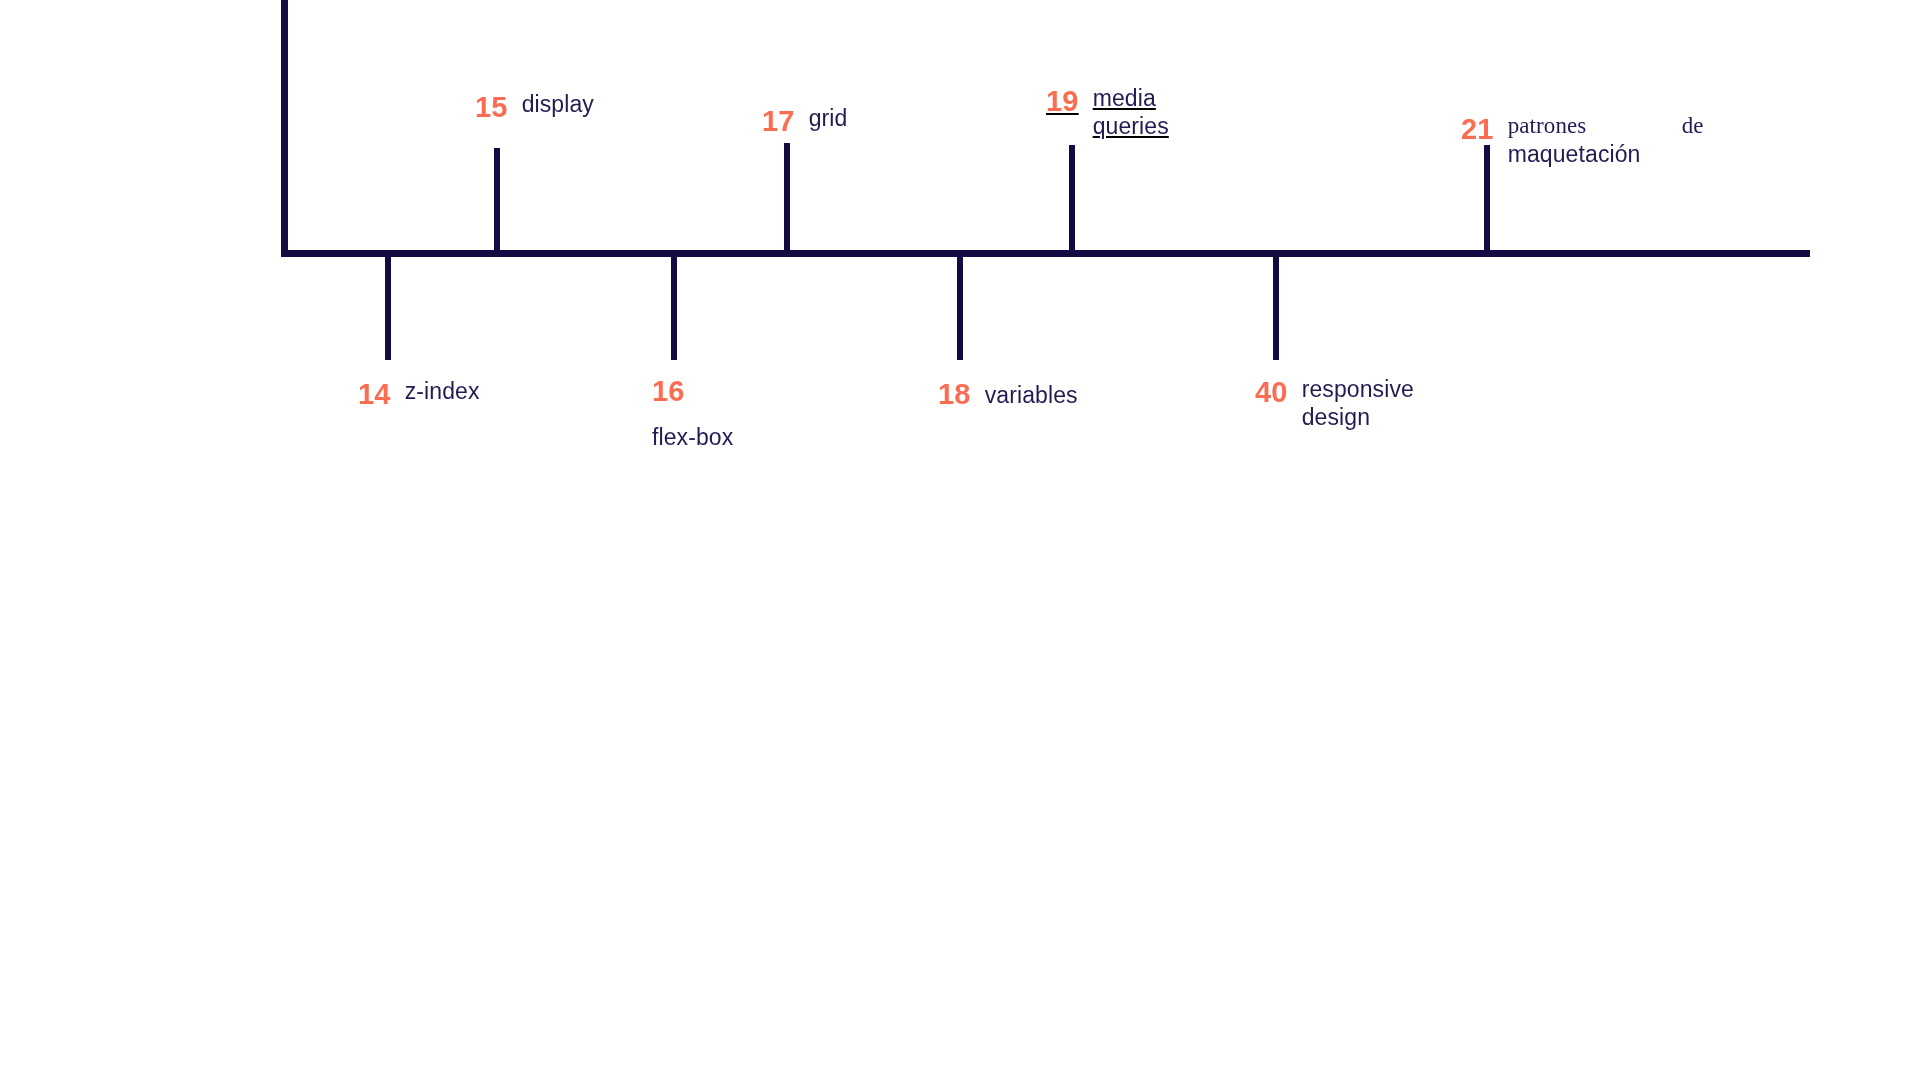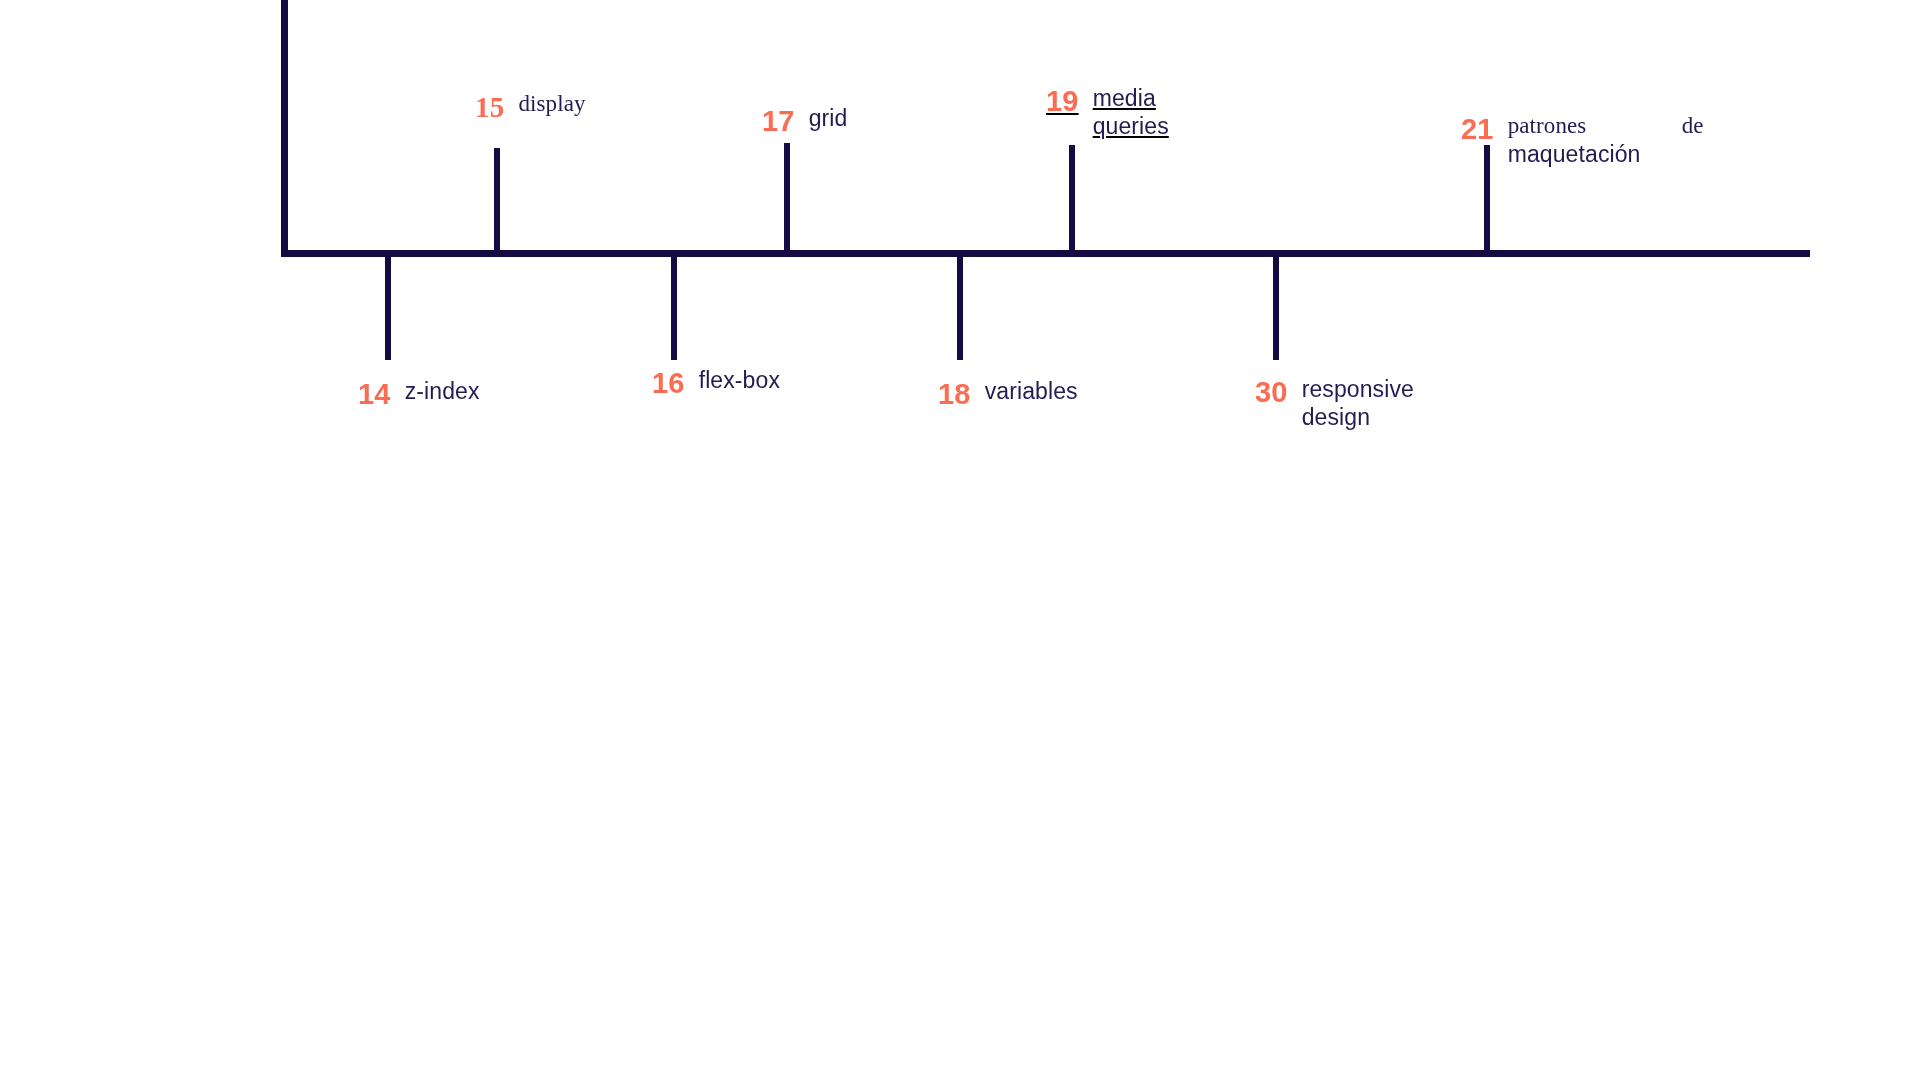--- a/index.html
+++ b/index.html
@@ -92,55 +92,55 @@
 
   <div class="axis-line axis-horizontal" style="left:281px; top:250px; width:1529px;"></div>
 
   <div class="tick" style="left:385px; top:253px; height:107px;"></div>
   <div class="label" style="left:358px; top:377px;">
     <span class="num">14</span>
     <span class="txt">z-index</span>
   </div>
 
   <div class="tick" style="left:494px; top:148px; height:108px;"></div>
-  <div class="label" style="left:475px; top:90px;font-family:Liberation Serif, serif;">
+  <div class="label" style="left:475px; top:90px;">
     <span class="num">15</span>
     <span class="txt">display</span>
   </div>
 
   <div class="tick" style="left:671px; top:253px; height:107px;"></div>
-  <div class="label" style="left:652px; top:366px;">
+  <div class="label" style="left:652px; top:374px;flex-direction:column;">
     <span class="num">16</span>
     <span class="txt">flex-box</span>
   </div>
 
   <div class="tick" style="left:784px; top:143px; height:113px;"></div>
   <div class="label" style="left:762px; top:104px;">
     <span class="num">17</span>
     <span class="txt">grid</span>
   </div>
 
   <div class="tick" style="left:957px; top:253px; height:107px;"></div>
-  <div class="label" style="left:938px; top:377px;">
+  <div class="label" style="left:938px; top:377px;align-items:center;">
     <span class="num">18</span>
     <span class="txt">variables</span>
   </div>
 
   <div class="tick" style="left:1069px; top:145px; height:111px;"></div>
   <div class="label wrap" style="left:1046px; top:84px;text-decoration:underline;">
     <span class="num">19</span>
     <span class="txt">
       <span class="line1" style="display:block;">media</span>
       <span class="line2" style="display:block;">queries</span>
     </span>
   </div>
 
   <div class="tick" style="left:1273px; top:253px; height:107px;"></div>
   <div class="label wrap" style="left:1255px; top:375px;">
-    <span class="num">30</span>
+    <span class="num">40</span>
     <span class="txt">
       <span class="line1" style="display:block;">responsive</span>
       <span class="line2" style="display:block;">design</span>
     </span>
   </div>
 
   <div class="tick" style="left:1484px; top:145px; height:111px;"></div>
   <div class="label wrap justify" style="left:1461px; top:84px;margin-top:28px;">
     <span class="num">21</span>
     <span class="txt" style="width:236px;">

